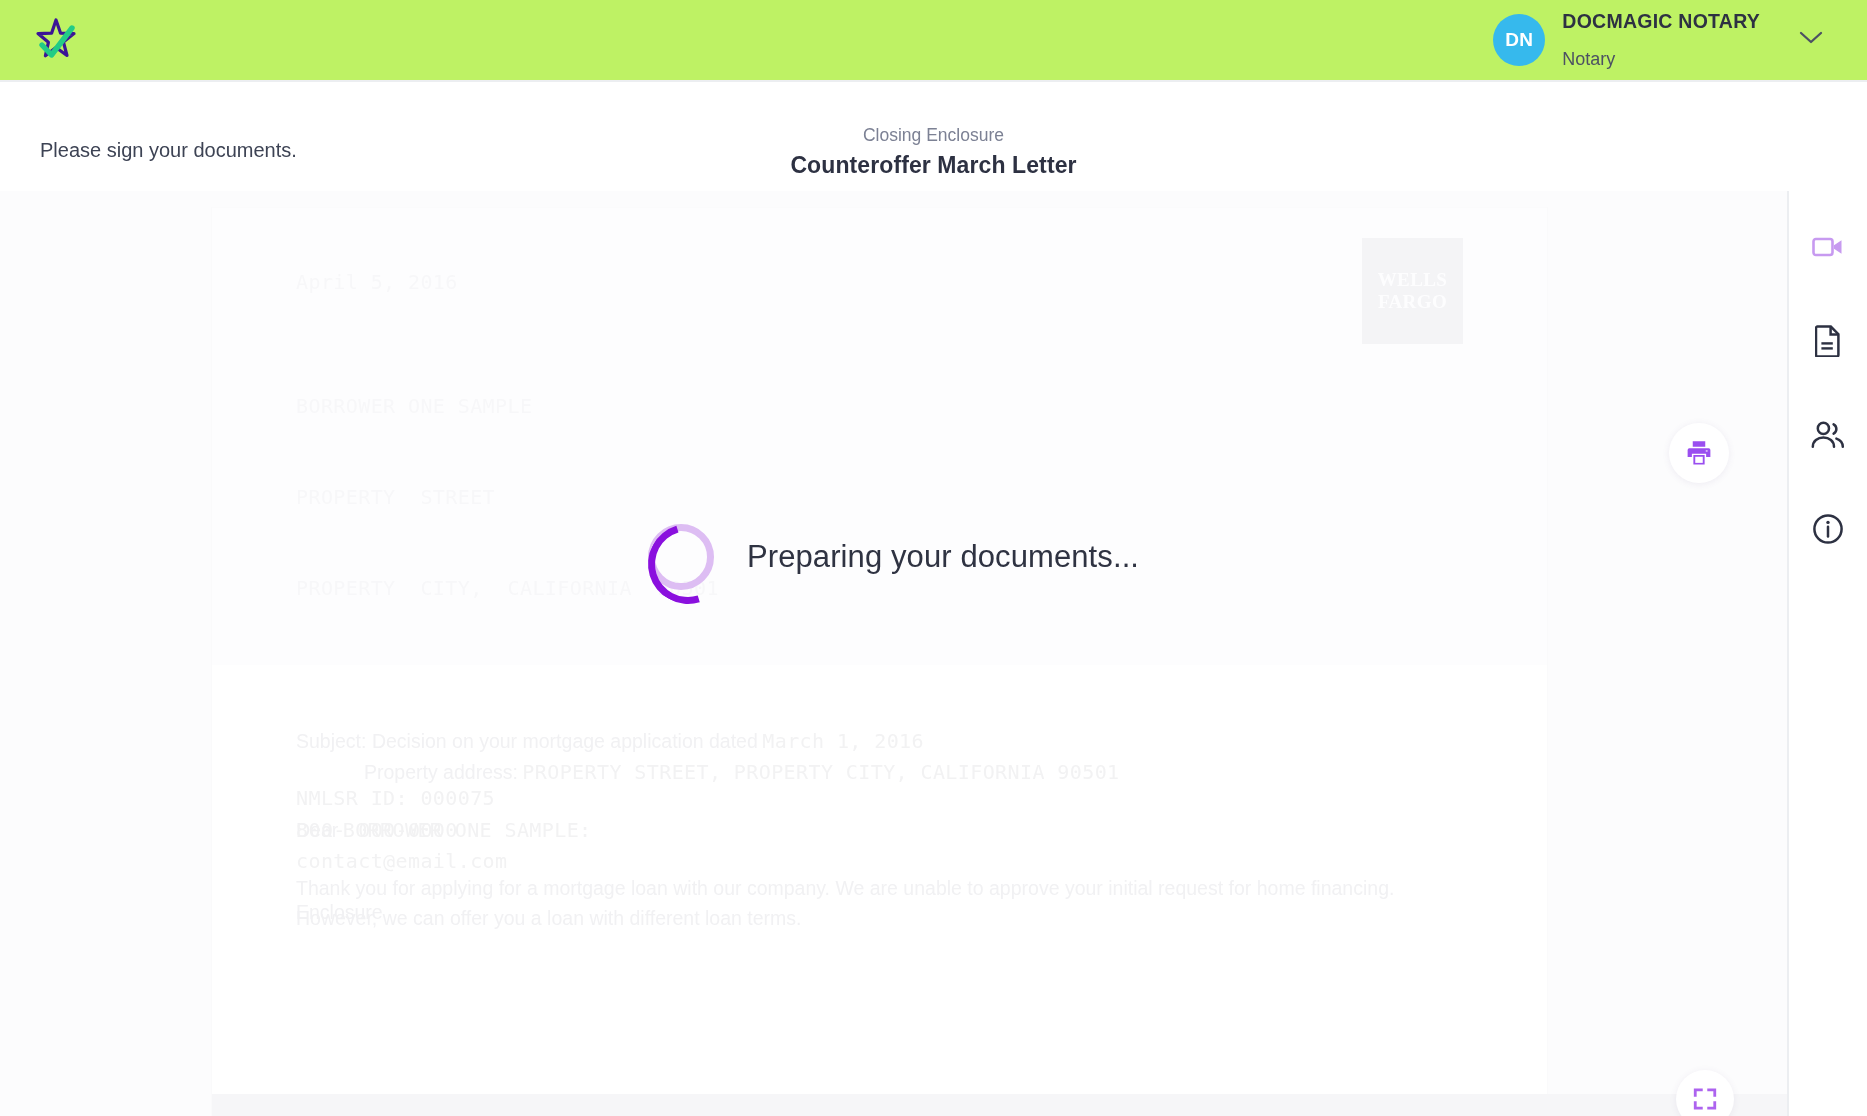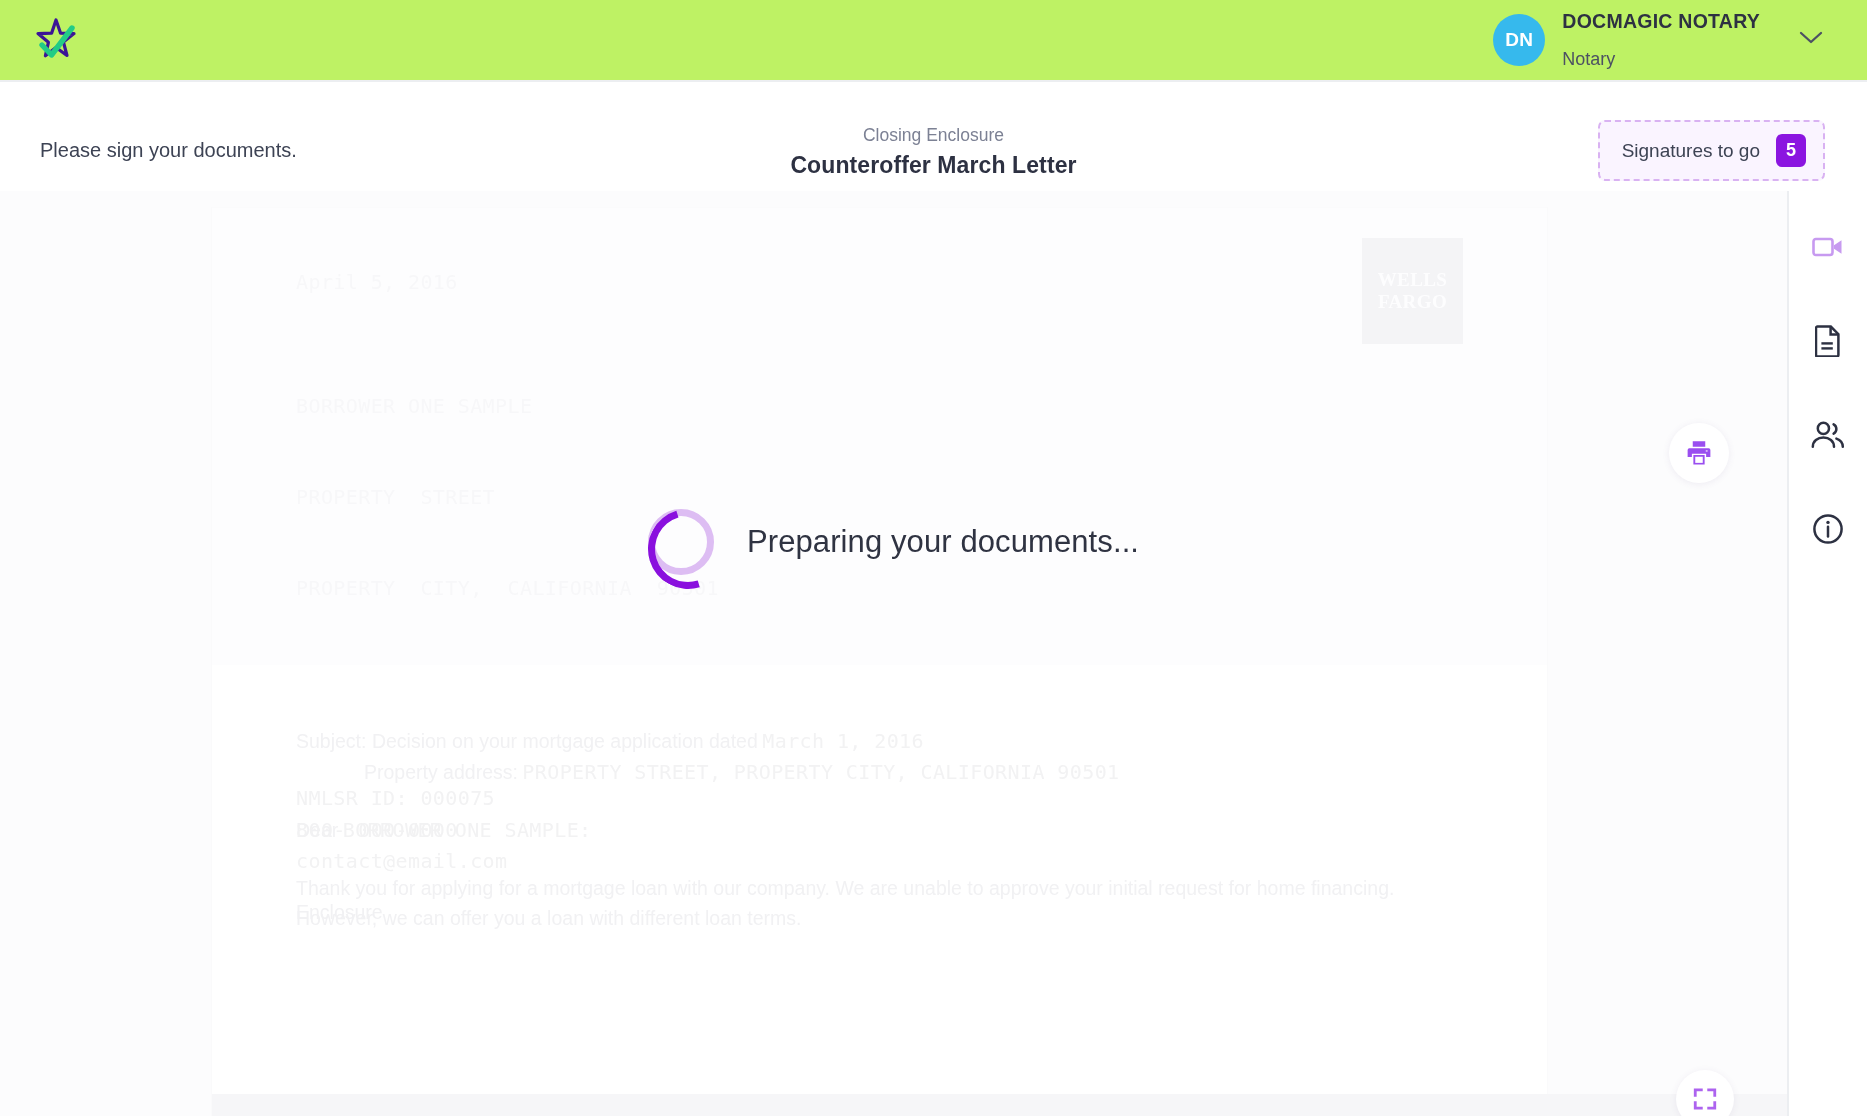--- a/index.html
+++ b/index.html
@@ -262,21 +262,21 @@
     left: 212px; top: 0;
     width: 1335px; height: 474px;
     background: rgba(252,251,254,0.55);
     pointer-events: none;
   }
 
   
   .loading {
     position: absolute;
     left: 0; right: 80px;
-    top: 318px;
+    top: 333px;
     display: flex;
     align-items: center;
     justify-content: center;
     gap: 33px;
   }
   .spinner {
     position: relative;
     width: 66px; height: 66px;
     border-radius: 50%;
     border: 7px solid #ddbdf3;
@@ -359,24 +359,20 @@
   </div>
 
   <div class="subheader">
     <div class="sub-left">Please sign your documents.</div>
 
     <div class="sub-center">
       <div class="sub-kicker">Closing Enclosure</div>
       <div class="sub-title">Counteroffer March Letter</div>
     </div>
 
-    <div class="sig-badge">
-      <span class="sig-label">Signatures to go</span>
-      <span class="sig-count">5</span>
-    </div>
   </div>
 
   <div class="workspace">
 
     <div class="paper">
       <div class="paper-inner">
 
         <div class="wf-box">
           <span>WELLS</span>
           <span>FARGO</span>

